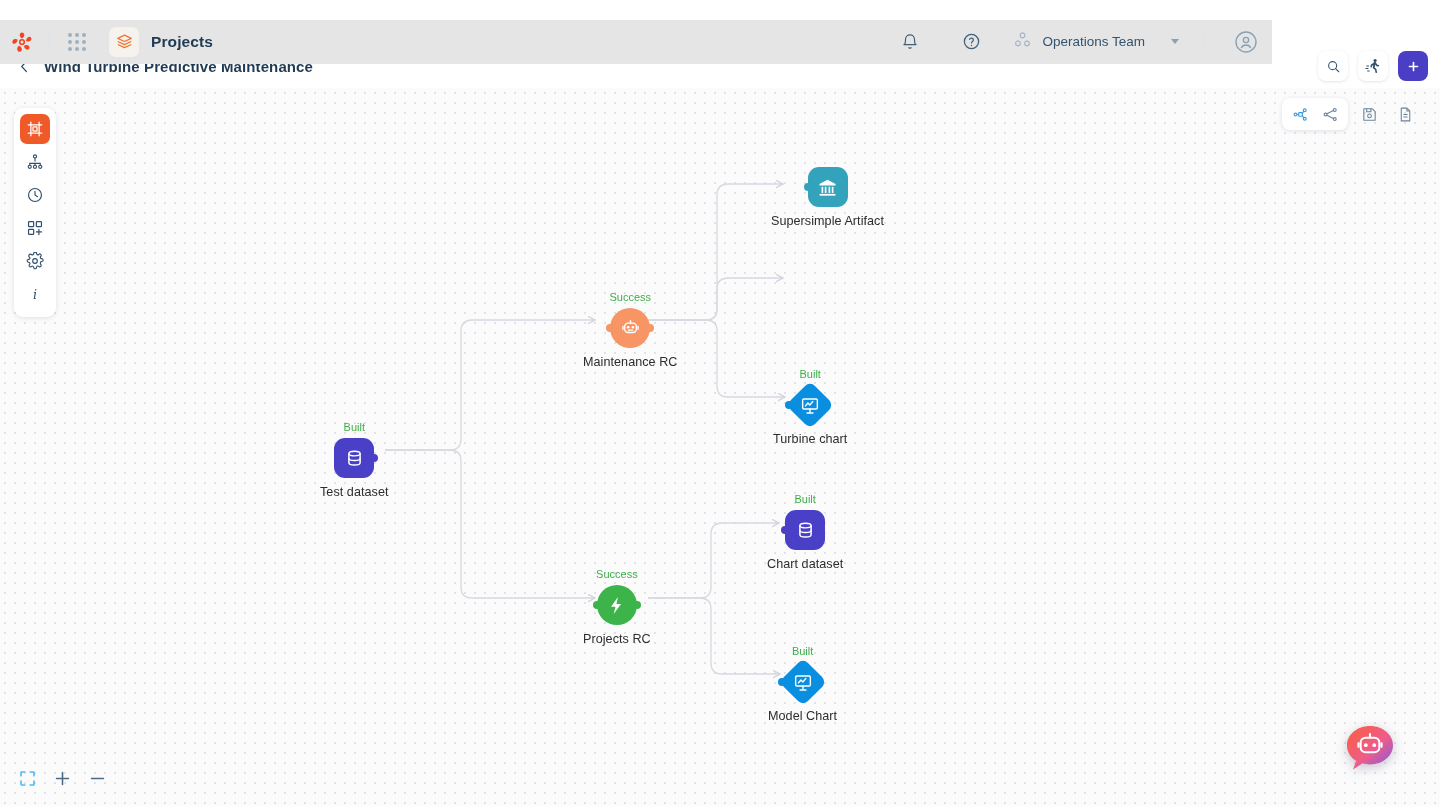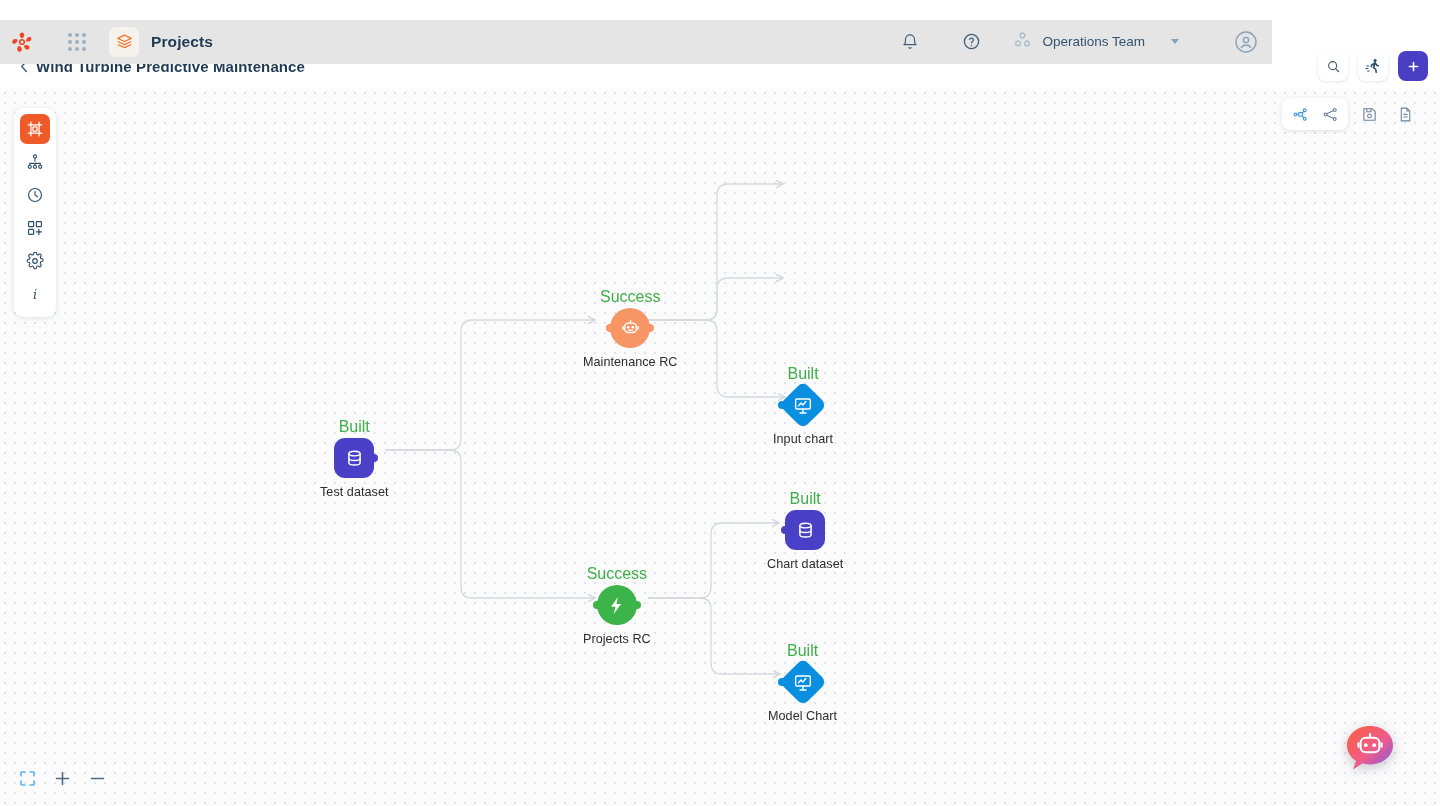--- a/index.html
+++ b/index.html
@@ -76,21 +76,21 @@
     display: flex; align-items: center;
     padding: 0 12px 0 12px;
     z-index: 39;
   }
   .back-chevron {
     width: 24px; height: 28px; display: flex; align-items: center;
     justify-content: center; cursor: pointer;
   }
   .project-title {
     font-size: 15px; font-weight: 600; color: #1f3a53;
-    margin-left: 0; letter-spacing: .1px;
+    margin-left: 8px; letter-spacing: .1px;
   }
   .subbar-right { margin-left: auto; display: flex; align-items: center; gap: 10px; }
   .round-btn {
     width: 30px; height: 30px; border-radius: 8px;
     background: #ffffff; display: flex; align-items: center;
     justify-content: center; cursor: pointer;
     box-shadow: 0 1px 3px rgba(30,50,70,.13);
   }
   .add-btn {
     width: 30px; height: 30px; border-radius: 8px;
@@ -160,21 +160,21 @@
 
   
   .graph { position: absolute; inset: 0; }
   .graph svg.edges { position: absolute; inset: 0; width: 1440px; height: 718px; }
 
   .node {
     position: absolute; cursor: pointer;
     display: flex; flex-direction: column; align-items: center;
   }
   .node-status {
-    font-size: 16px; line-height: 14px; margin-bottom: 4px;
+    font-size: 11px; line-height: 14px; margin-bottom: 4px;
     white-space: nowrap;
   }
   .st-green { color: #3fae49; }
   .node-shape {
     width: 40px; height: 40px;
     display: flex; align-items: center; justify-content: center;
     position: relative;
   }
   .shape-rounded { border-radius: 11px; }
   .shape-circle  { border-radius: 50%; }
@@ -444,35 +444,54 @@
           <div class="node-shape shape-circle" style="background: rgb(60, 180, 74);">
             <svg class="glyph" width="21" height="21" viewBox="0 0 24 24">
               <path d="M13.6 2.2 5.8 13.4h5l-2 8.4 8.4-11.6h-5.2z" fill="#fff"></path>
             </svg>
           </div>
           <span class="ext-port" style="background: rgb(60, 180, 74); left: -4px; top: 16px;"></span>
           <span class="ext-port" style="background: rgb(60, 180, 74); right: -4px; top: 16px;"></span>
         </div>
         <div class="node-label">Projects RC</div>
       </div>
+      <div class="node" style="left: 791px; top: 75px; transform: translateX(-20px);">
+        <div class="node-status st-green" style="visibility: hidden;"></div>
+        <div style="position: relative; width: 40px; height: 40px; display: flex; align-items: center; justify-content: center;">
+          <div class="node-shape shape-rounded" style="background: rgb(51, 163, 188);">
+            <svg class="glyph" width="21" height="21" viewBox="0 0 24 24">
+              <g fill="#fff">
+                <path d="M12 3.2 2.8 8v1.7h18.4V8z"></path>
+                <rect x="5.2" y="11.2" width="1.9" height="7"></rect>
+                <rect x="8.9" y="11.2" width="1.9" height="7"></rect>
+                <rect x="13.2" y="11.2" width="1.9" height="7"></rect>
+                <rect x="16.9" y="11.2" width="1.9" height="7"></rect>
+                <rect x="3" y="19.3" width="18" height="2"></rect>
+              </g>
+            </svg>
+          </div>
+          <span class="ext-port" style="background: rgb(51, 163, 188); left: -4px; top: 16px;"></span>
+        </div>
+        <div class="node-label">Supersimple Artifact</div>
+      </div>
       <div class="node" style="left: 793px; top: 279px; transform: translateX(-20px);">
         <div class="node-status st-green">Built</div>
         <div style="position: relative; width: 40px; height: 40px; display: flex; align-items: center; justify-content: center;">
           <div class="node-shape shape-diamond" style="background: rgb(10, 143, 224);">
             <svg class="glyph" width="21" height="21" viewBox="0 0 24 24">
               <g fill="none" stroke="#fff" stroke-width="1.6" stroke-linecap="round" stroke-linejoin="round">
                 <rect x="3.6" y="4.3" width="16.8" height="11.4" rx="1.5"></rect>
                 <path d="M12 15.7v3.1M8.6 20.4h6.8"></path>
                 <path d="M6.8 12.2 9.6 8.9l2.4 2.2 3.2-3.9"></path>
               </g>
             </svg>
           </div>
           <span class="ext-port" style="background: rgb(10, 143, 224); left: -5px; top: 16px;"></span>
         </div>
-        <div class="node-label">Input chart</div>
+        <div class="node-label">Turbine chart</div>
       </div>
       <div class="node" style="left: 787px; top: 404px; transform: translateX(-20px);">
         <div class="node-status st-green">Built</div>
         <div style="position: relative; width: 40px; height: 40px; display: flex; align-items: center; justify-content: center;">
           <div class="node-shape shape-rounded" style="background: rgb(73, 64, 199);">
             <svg class="glyph" width="21" height="21" viewBox="0 0 24 24">
               <g fill="none" stroke="#fff" stroke-width="1.7">
                 <ellipse cx="12" cy="6.4" rx="6.4" ry="2.6"></ellipse>
                 <path d="M5.6 6.4v5.2c0 1.45 2.87 2.6 6.4 2.6s6.4-1.15 6.4-2.6V6.4"></path>
                 <path d="M5.6 11.6v5.2c0 1.45 2.87 2.6 6.4 2.6s6.4-1.15 6.4-2.6v-5.2"></path>

